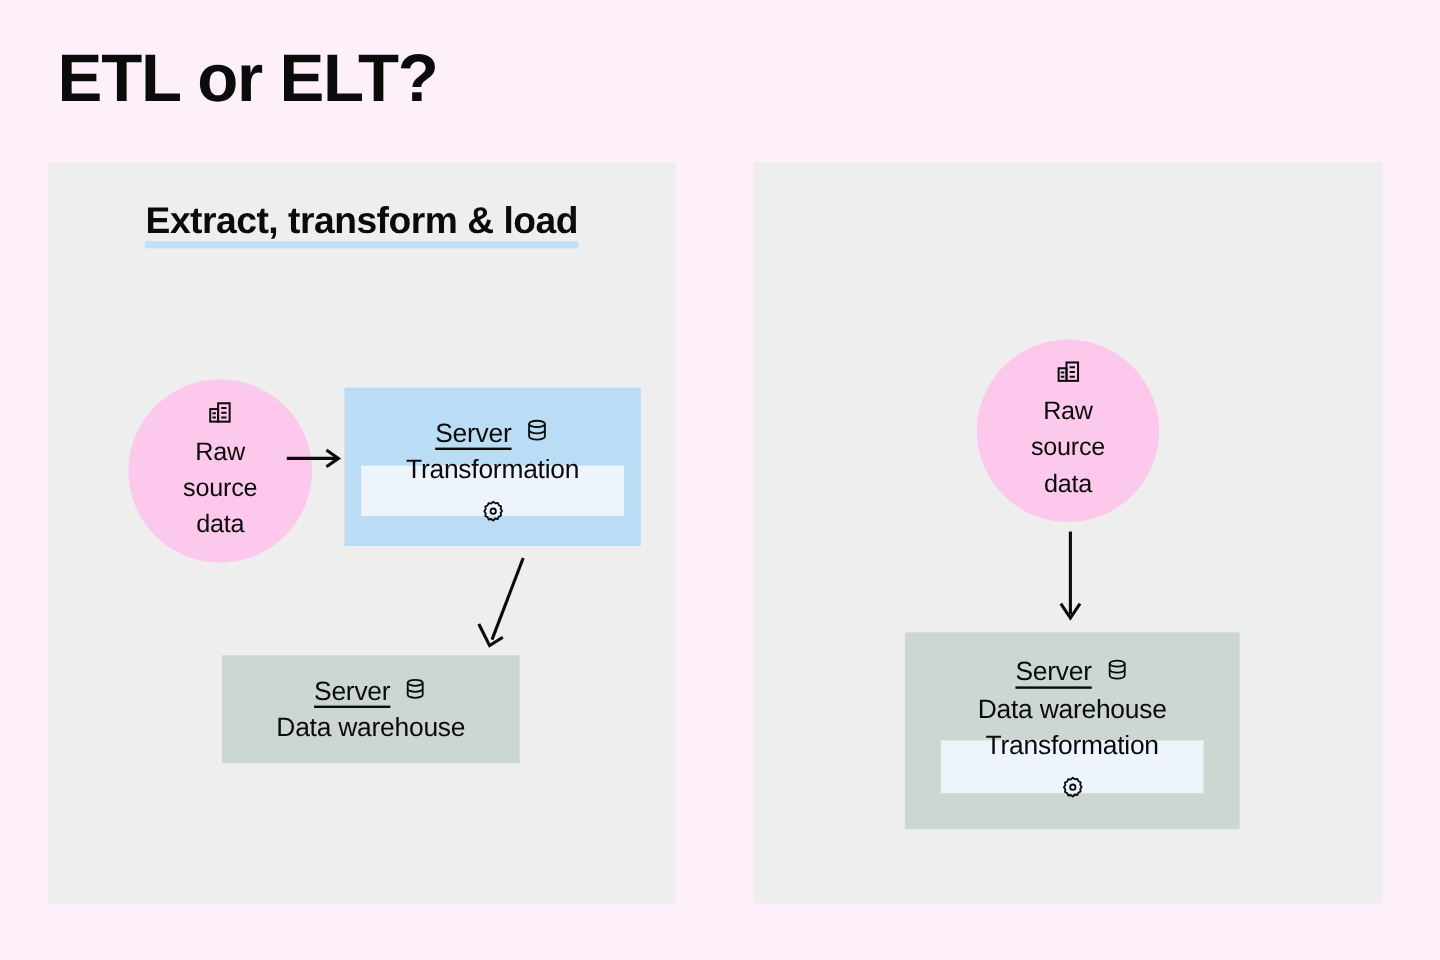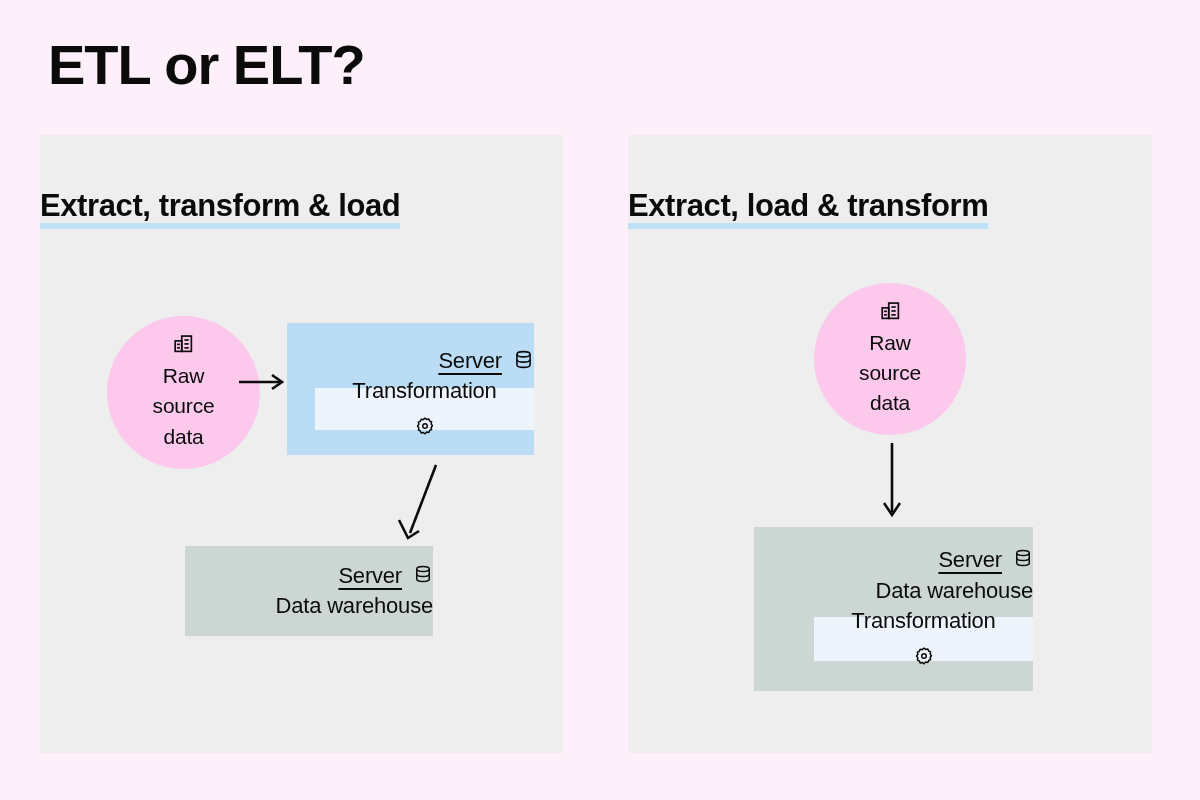--- a/index.html
+++ b/index.html
@@ -33,23 +33,24 @@
     position: absolute;
     background: #eeeeee;
     top: 135px;
     height: 618px;
   }
   .panel-left  { left: 40px;  width: 523px; }
   .panel-right { left: 628px; width: 524px; }
 
   .panel-heading-wrap {
     position: absolute;
-    top: 54px;
+    top: 32px;
     left: 0;
     width: 100%;
+    text-align: center;
   }
   .panel-heading {
     display: inline-block;
     font-size: 31px;
     font-weight: 700;
     letter-spacing: -0.4px;
     line-height: 1.1;
     padding-bottom: 11px;
     color: #0b0b0b;
   }
@@ -78,21 +79,21 @@
     letter-spacing: -0.2px;
   }
   .icon-building { display: block; margin-bottom: 3px; }
 
   
   .box {
     position: absolute;
     box-sizing: border-box;
     display: flex;
     flex-direction: column;
-    align-items: flex-end;
+    align-items: center;
     justify-content: center;
   }
   .box-blue { background: #bbdcf5; }
   .box-gray { background: #ccd6d2; }
 
   .server-row {
     display: flex;
     align-items: center;
     gap: 11px;
     justify-content: center;
@@ -205,21 +206,20 @@
     </div>
     <div class="plain-label" style="margin-top:4px;">Data warehouse</div>
   </div>
 
 </div>
 
 <div class="panel panel-right">
 
   <div class="panel-heading-wrap">
     <div class="panel-heading">
-      <span>Extract, load &amp; transform</span>
       <span class="heading-underline"></span>
     </div>
   </div>
 
   <div class="circle-node" style="left:186px; top:148px; width:152px; height:152px;">
     <span class="icon-building">
       <svg width="21" height="21" viewBox="0 0 24 24" fill="none" stroke="#0b0b0b" stroke-width="1.9">
         <rect x="2.5" y="9" width="7.5" height="12"></rect>
         <rect x="10" y="3.5" width="11" height="17.5"></rect>
         <line x1="4.6" y1="13" x2="7.9" y2="13"></line>

